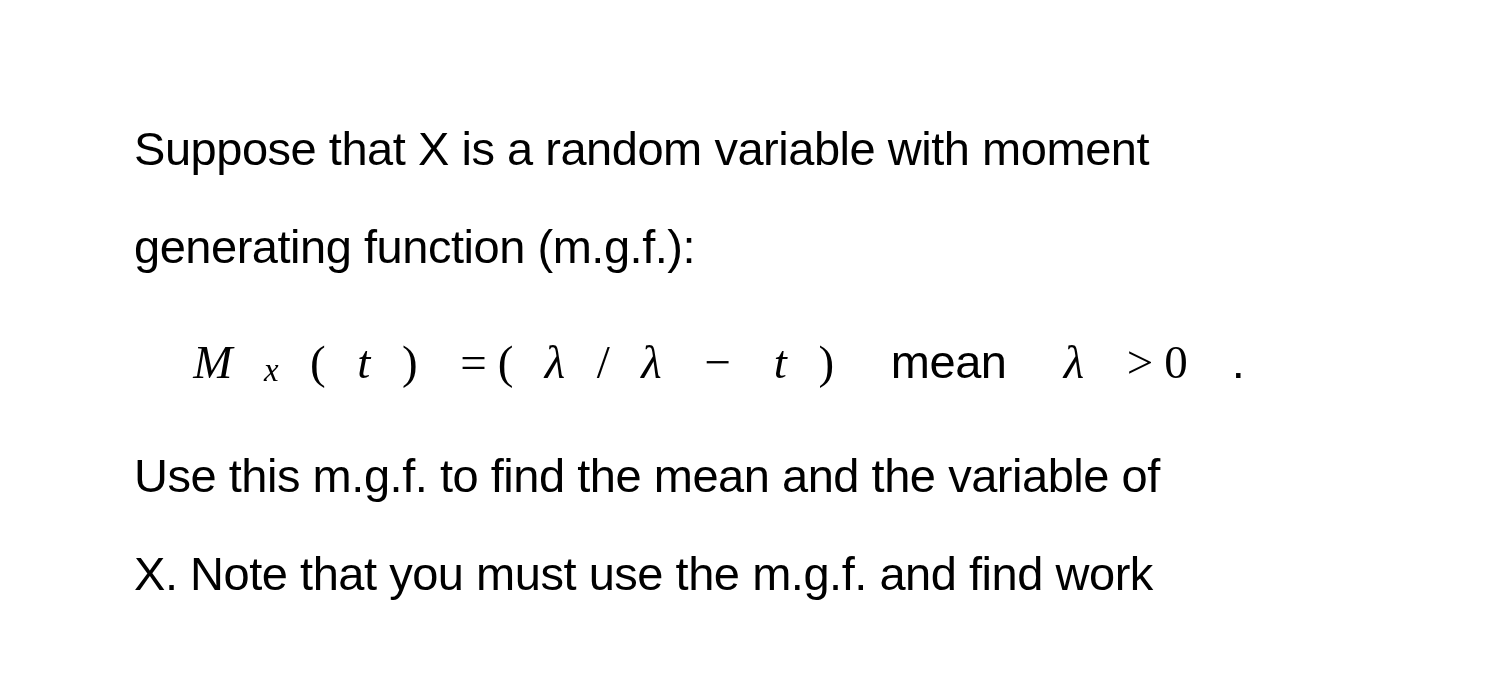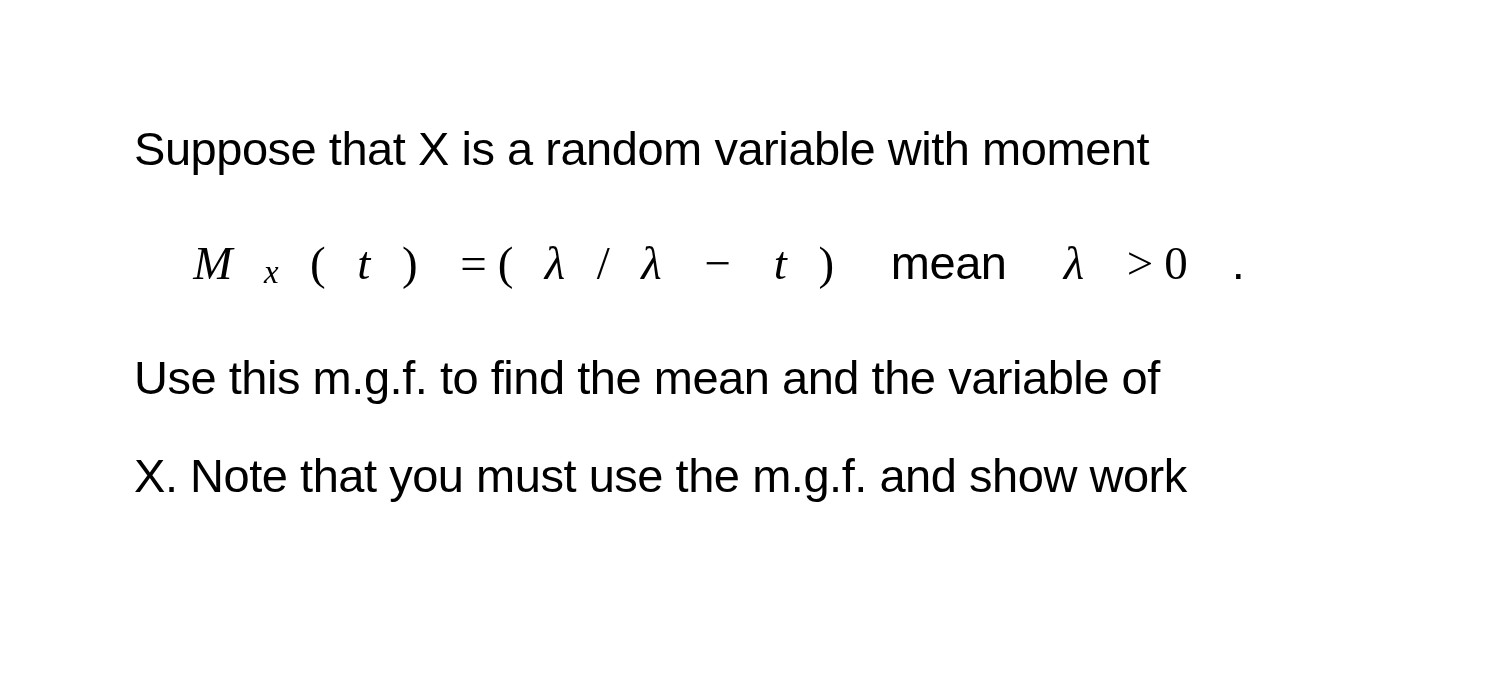--- a/index.html
+++ b/index.html
@@ -46,34 +46,35 @@
       font-family: -apple-system, BlinkMacSystemFont, "Segoe UI", Helvetica, Arial, sans-serif;
       font-style: normal;
       white-space: pre;
     }
   </style>
 </head>
 <body>
 
 <div class="problem-text">
   <div>Suppose that X is a random variable with moment</div>
+  <div>generating function (m.g.f.):</div>
   <div class="math-line">
     <span class="math-seg"> </span>
     <span class="math-seg">M</span>
     <span class="math-seg subscript">x</span>
     <span class="math-roman">(</span>
     <span class="math-seg">t</span>
     <span class="math-roman">)</span>
     <span class="math-roman"> = (</span>
     <span class="math-seg">λ</span>
     <span class="math-roman">/</span>
     <span class="math-seg">λ</span>
     <span class="math-roman"> − </span>
     <span class="math-seg">t</span>
     <span class="math-roman">)</span>
     <span class="surround">  mean  </span>
     <span class="math-seg">λ</span>
     <span class="math-roman"> &gt; 0</span>
     <span class="surround"> .</span>
   </div>
   <div>Use this m.g.f. to find the mean and the variable of</div>
-  <div>X. Note that you must use the m.g.f. and show work</div>
+  <div>X. Note that you must use the m.g.f. and find work</div>
 </div>
 
 </body></html>

